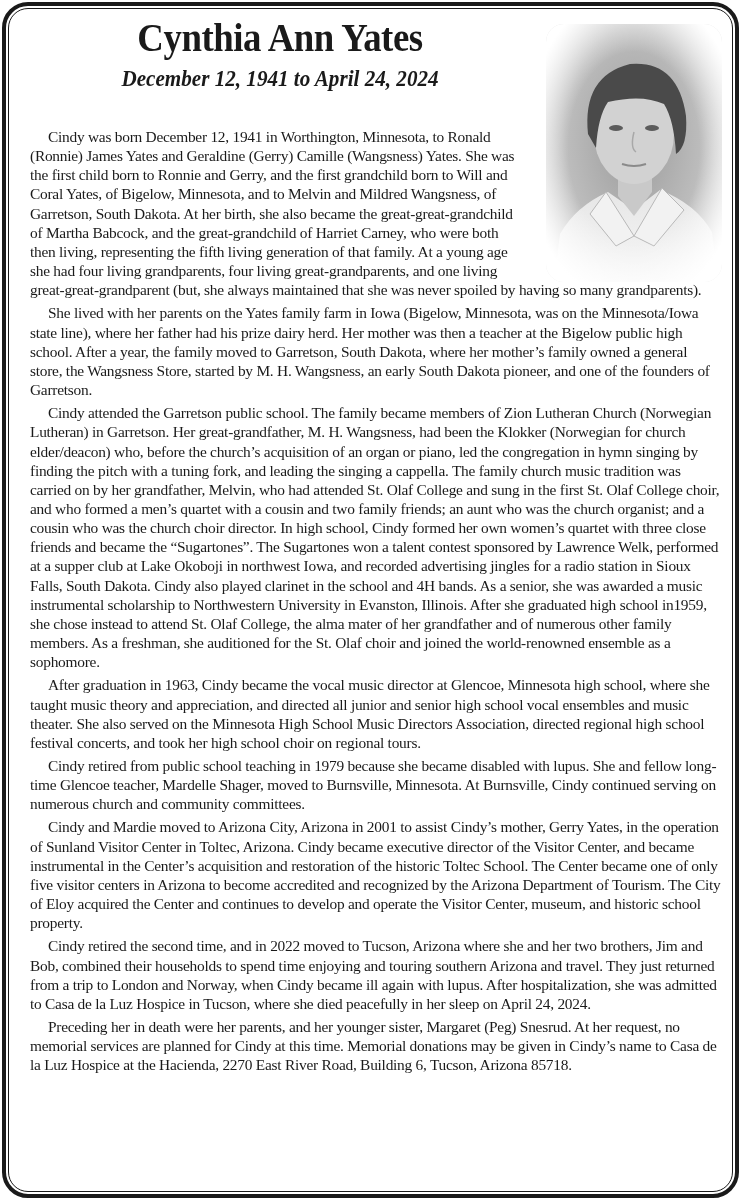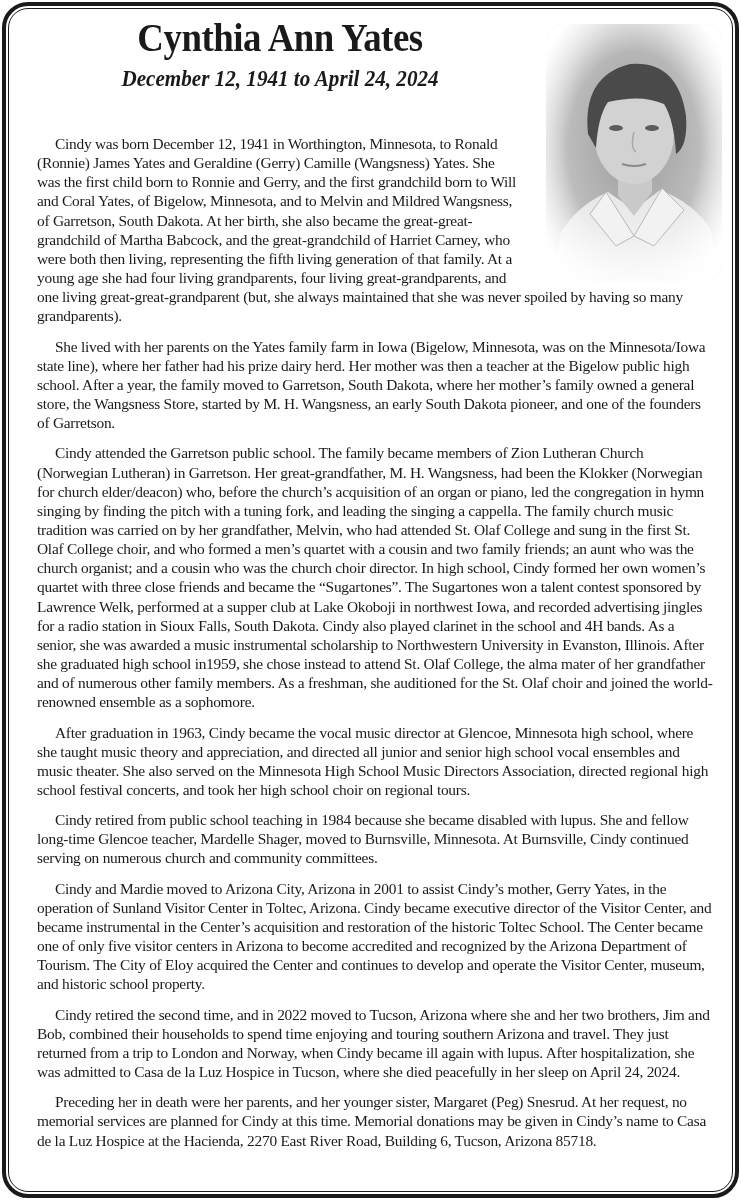--- a/index.html
+++ b/index.html
@@ -66,21 +66,21 @@
   }
   .body-text {
     position: absolute;
     left: 26px; top: 123px;
     width: 700px;
     font-size: 15.4px;
     line-height: 19.15px;
     letter-spacing: -0.25px;
   }
   .body-text p {
-    margin: 11px;
+    margin: 4px;
     text-indent: 18px;
   }
   .float-spacer {
     float: right;
     width: 206px;
     height: 150px;
     shape-outside: inset(0);
   }
 </style>
 </head>
@@ -126,17 +126,17 @@
     <rect x="0" y="0" width="176" height="258" fill="url(#vig)"></rect>
   </svg>
 </div>
 
 <div class="body-text">
   <div class="float-spacer"></div>
   <p>Cindy was born December 12, 1941 in Worthington, Minnesota, to Ronald (Ronnie) James Yates and Geraldine (Gerry) Camille (Wangsness) Yates. She was the first child born to Ronnie and Gerry, and the first grandchild born to Will and Coral Yates, of Bigelow, Minnesota, and to Melvin and Mildred Wangsness, of Garretson, South Dakota. At her birth, she also became the great-great-grandchild of Martha Babcock, and the great-grandchild of Harriet Carney, who were both then living, representing the fifth living generation of that family. At a young age she had four living grandparents, four living great-grandparents, and one living great-great-grandparent (but, she always maintained that she was never spoiled by having so many grandparents).</p>
   <p>She lived with her parents on the Yates family farm in Iowa (Bigelow, Minnesota, was on the Minnesota/Iowa state line), where her father had his prize dairy herd. Her mother was then a teacher at the Bigelow public high school. After a year, the family moved to Garretson, South Dakota, where her mother’s family owned a general store, the Wangsness Store, started by M. H. Wangsness, an early South Dakota pioneer, and one of the founders of Garretson.</p>
   <p>Cindy attended the Garretson public school. The family became members of Zion Lutheran Church (Norwegian Lutheran) in Garretson. Her great-grandfather, M. H. Wangsness, had been the Klokker (Norwegian for church elder/deacon) who, before the church’s acquisition of an organ or piano, led the congregation in hymn singing by finding the pitch with a tuning fork, and leading the singing a cappella. The family church music tradition was carried on by her grandfather, Melvin, who had attended St. Olaf College and sung in the first St. Olaf College choir, and who formed a men’s quartet with a cousin and two family friends; an aunt who was the church organist; and a cousin who was the church choir director. In high school, Cindy formed her own women’s quartet with three close friends and became the “Sugartones”. The Sugartones won a talent contest sponsored by Lawrence Welk, performed at a supper club at Lake Okoboji in northwest Iowa, and recorded advertising jingles for a radio station in Sioux Falls, South Dakota. Cindy also played clarinet in the school and 4H bands. As a senior, she was awarded a music instrumental scholarship to Northwestern University in Evanston, Illinois. After she graduated high school in1959, she chose instead to attend St. Olaf College, the alma mater of her grandfather and of numerous other family members. As a freshman, she auditioned for the St. Olaf choir and joined the world-renowned ensemble as a sophomore.</p>
   <p>After graduation in 1963, Cindy became the vocal music director at Glencoe, Minnesota high school, where she taught music theory and appreciation, and directed all junior and senior high school vocal ensembles and music theater. She also served on the Minnesota High School Music Directors Association, directed regional high school festival concerts, and took her high school choir on regional tours.</p>
-  <p>Cindy retired from public school teaching in 1984 because she became disabled with lupus. She and fellow long-time Glencoe teacher, Mardelle Shager, moved to Burnsville, Minnesota. At Burnsville, Cindy continued serving on numerous church and community committees.</p>
+  <p>Cindy retired from public school teaching in 1979 because she became disabled with lupus. She and fellow long-time Glencoe teacher, Mardelle Shager, moved to Burnsville, Minnesota. At Burnsville, Cindy continued serving on numerous church and community committees.</p>
   <p>Cindy and Mardie moved to Arizona City, Arizona in 2001 to assist Cindy’s mother, Gerry Yates, in the operation of Sunland Visitor Center in Toltec, Arizona. Cindy became executive director of the Visitor Center, and became instrumental in the Center’s acquisition and restoration of the historic Toltec School. The Center became one of only five visitor centers in Arizona to become accredited and recognized by the Arizona Department of Tourism. The City of Eloy acquired the Center and continues to develop and operate the Visitor Center, museum, and historic school property.</p>
   <p>Cindy retired the second time, and in 2022 moved to Tucson, Arizona where she and her two brothers, Jim and Bob, combined their households to spend time enjoying and touring southern Arizona and travel. They just returned from a trip to London and Norway, when Cindy became ill again with lupus. After hospitalization, she was admitted to Casa de la Luz Hospice in Tucson, where she died peacefully in her sleep on April 24, 2024.</p>
   <p>Preceding her in death were her parents, and her younger sister, Margaret (Peg) Snesrud. At her request, no memorial services are planned for Cindy at this time. Memorial donations may be given in Cindy’s name to Casa de la Luz Hospice at the Hacienda, 2270 East River Road, Building 6, Tucson, Arizona 85718.</p>
 </div>
 
 </body></html>

